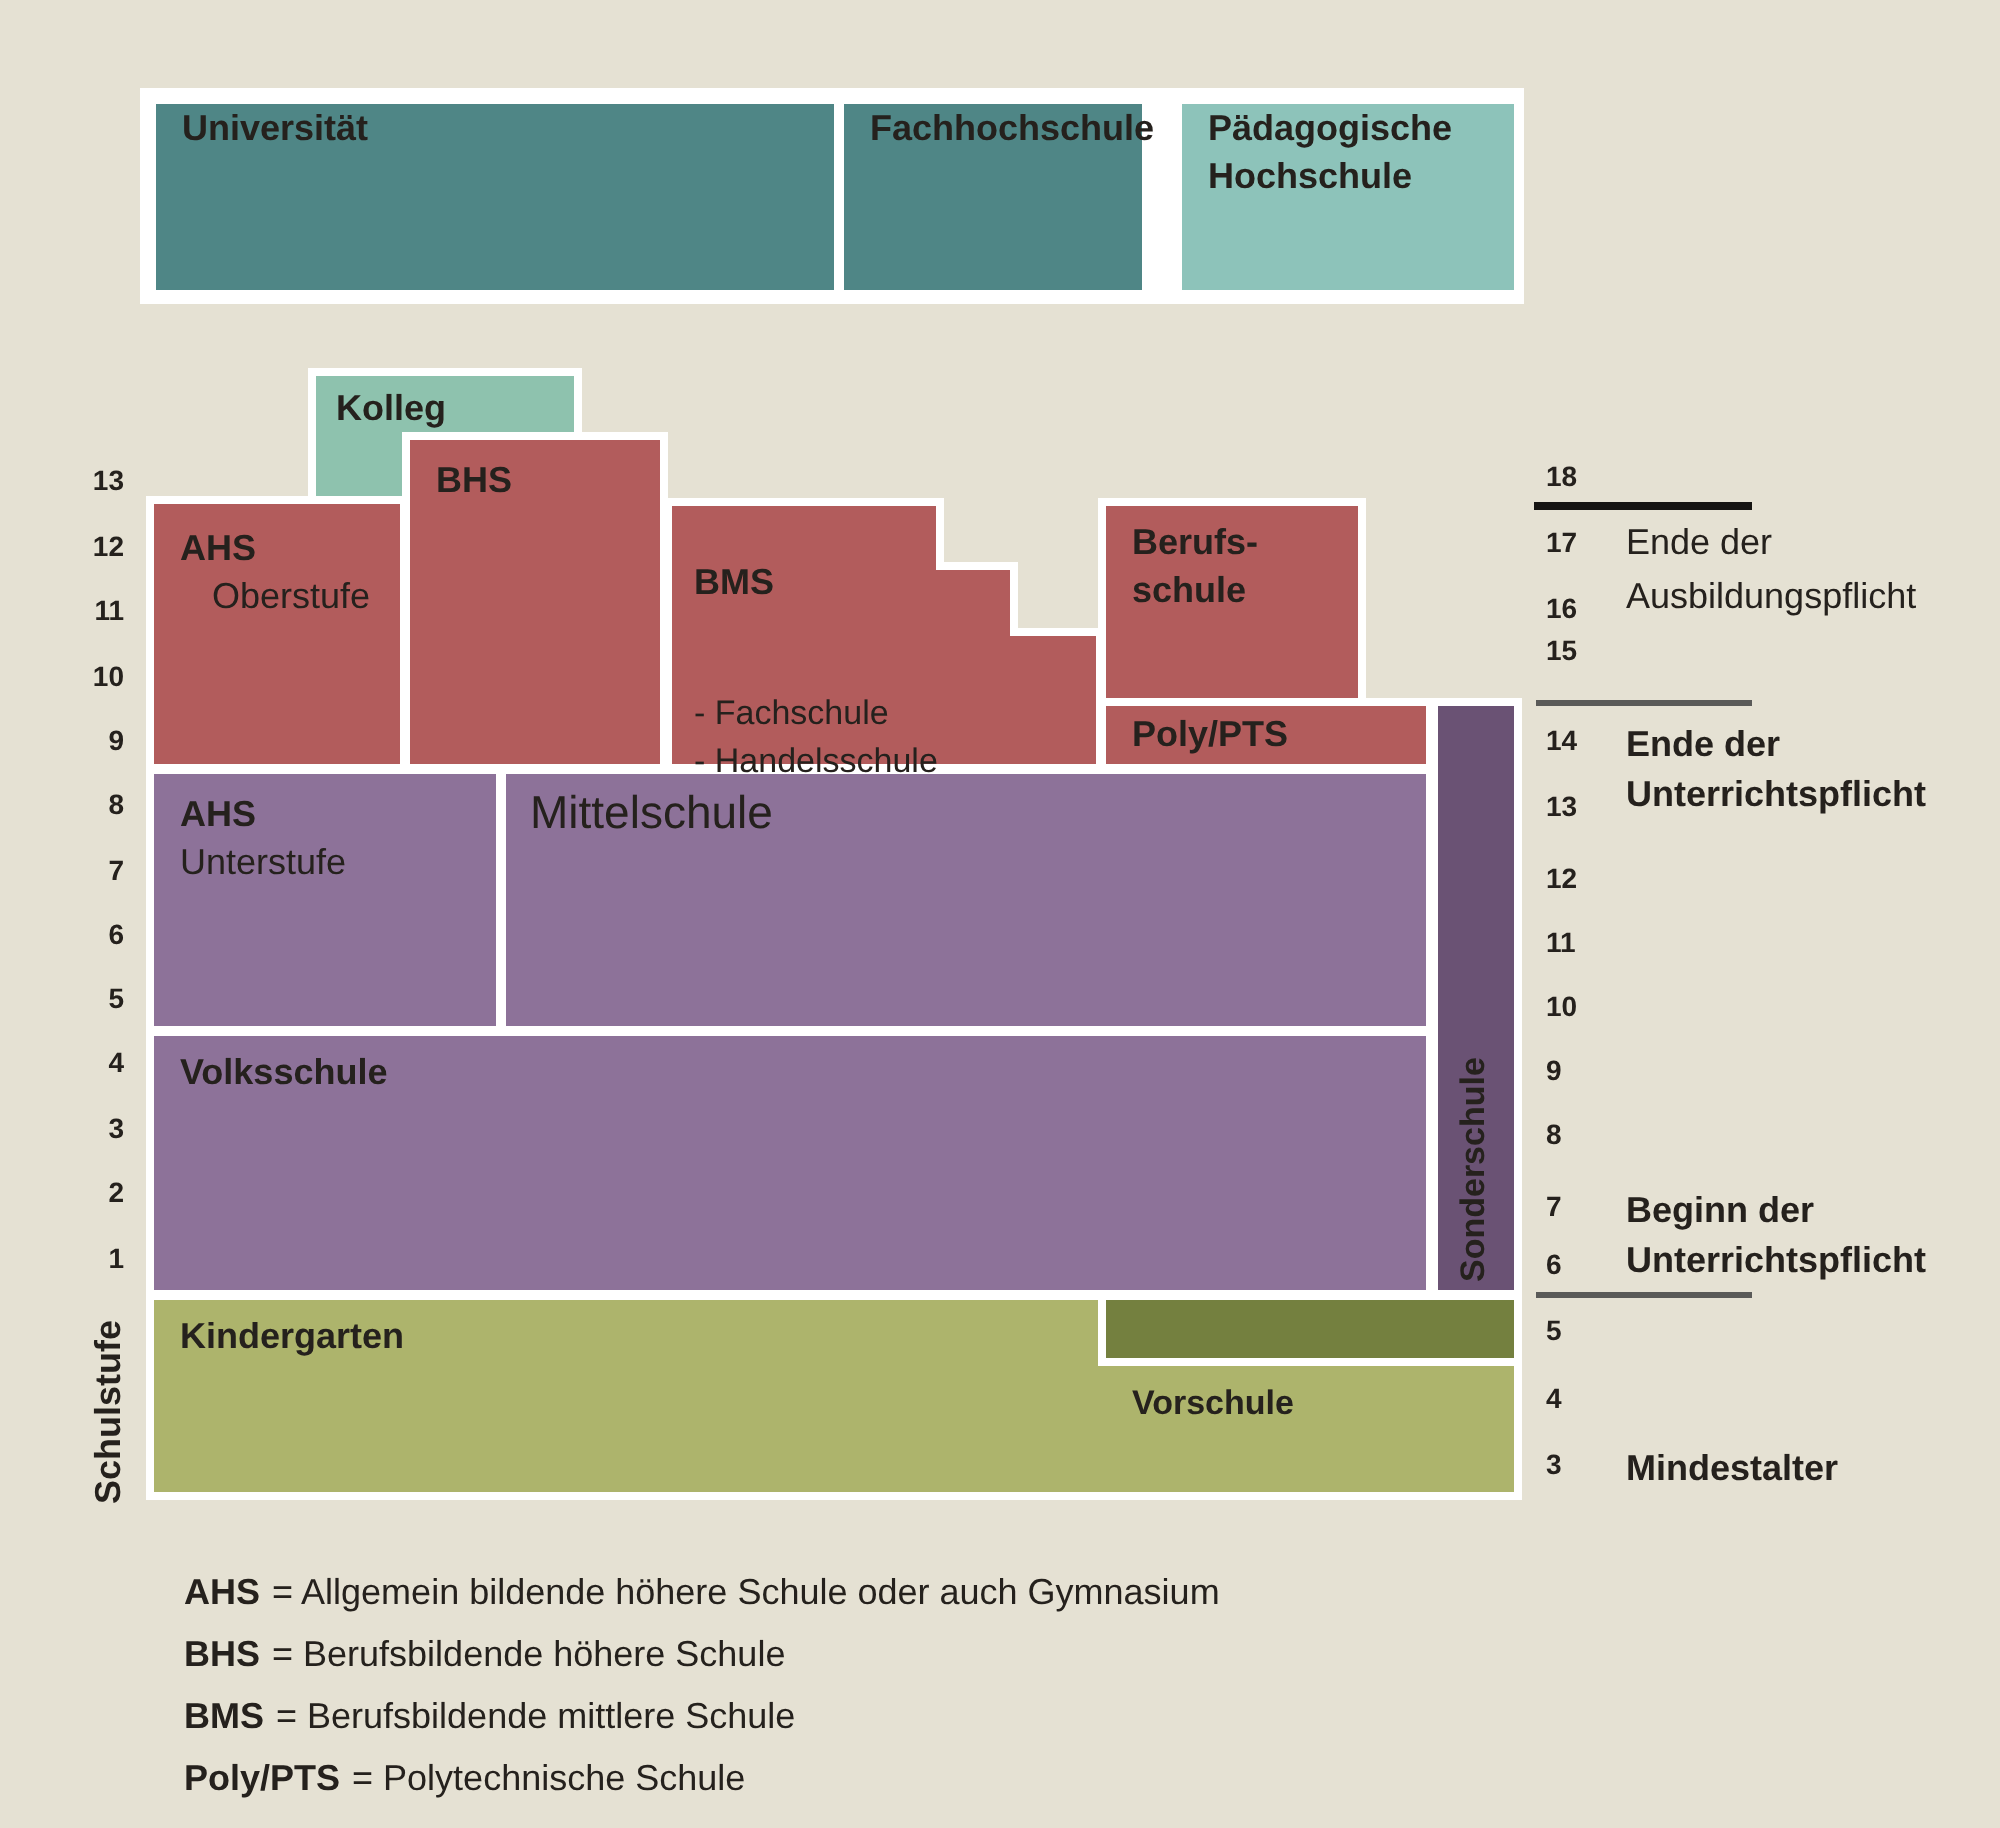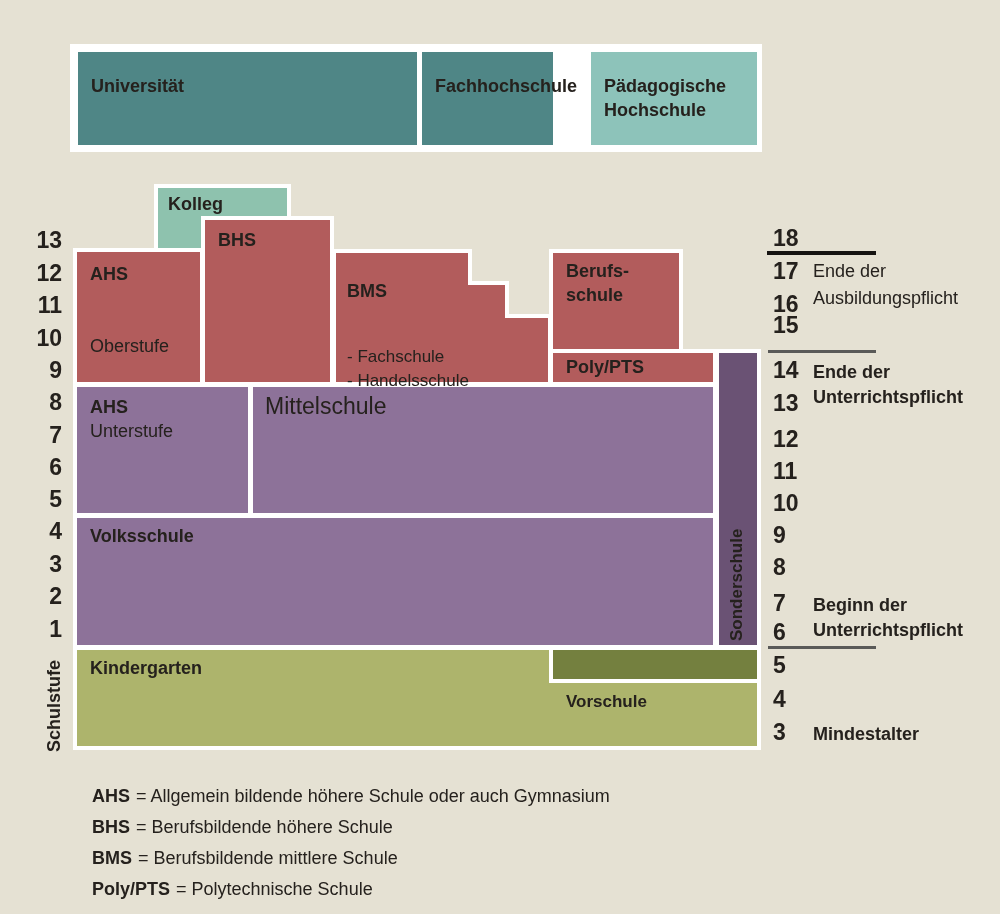--- a/index.html
+++ b/index.html
@@ -23,63 +23,63 @@
   .red{background:#b25c5c;}
   .purple{background:#8d7299;}
   .purpleDark{background:#6a5274;}
   .olive{background:#adb46c;}
   .oliveDark{background:#74803f;}
   .wb{position:absolute;background:#ffffff;z-index:2;}
   .fillpart{position:absolute;background:#b25c5c;z-index:3;}
   
   .lbl{font-size:18px;font-weight:700;line-height:24px;display:block;white-space:pre-line;}
   .lblReg{font-weight:400;}
-  .pad{padding:22px 13px;}
+  .pad{padding:0 13px;}
   .txt{position:absolute;z-index:5;white-space:pre-line;}
   .sub{font-size:17px;font-weight:400;line-height:24px;}
   
-  .ln,.rn{position:absolute;font-size:23px;font-weight:700;line-height:22px;z-index:4;}
+  .ln,.rn{position:absolute;font-size:14px;font-weight:700;line-height:22px;z-index:4;}
   .ln{left:28px;width:34px;text-align:right;}
   .rn{left:773px;width:40px;text-align:left;}
   .hline{position:absolute;z-index:4;}
   .ann{position:absolute;left:813px;font-size:18px;line-height:27px;white-space:pre-line;z-index:4;}
   .annBold{font-weight:600;line-height:25px;}
   .vert{position:absolute;transform:rotate(-90deg);transform-origin:0 0;font-weight:700;white-space:nowrap;z-index:6;}
   .legend{position:absolute;left:92px;top:781px;font-size:18px;line-height:31px;z-index:4;}
   .legend .b{font-weight:700;}
   .legend .r{font-weight:400;margin-left:6px;}
 </style>
 </head>
 <body>
 
 <div class="stage">
 
   <div class="panel"></div>
   <div class="bx nofr teal" style="left:78px;top:52px;width:339px;height:93px;">
     <span class="lbl pad">Universität</span>
   </div>
-  <div class="bx nofr teal" style="left:422px;top:52px;width:131px;height:93px;text-align:right;">
+  <div class="bx nofr teal" style="left:422px;top:52px;width:149px;height:93px;text-align:right;">
     <span class="lbl pad">Fachhochschule</span>
   </div>
   <div class="bx nofr tealLight" style="left:591px;top:52px;width:166px;height:93px;">
     <span class="lbl pad">Pädagogische
 Hochschule</span>
   </div>
 
   <div class="bx tealKolleg" style="left:154px;top:184px;width:137px;height:72px;z-index:1;">
     <span class="lbl" style="padding:4px 10px;">Kolleg</span>
   </div>
 
   <div class="bx red" style="left:201px;top:216px;width:133px;height:170px;">
     <span class="lbl" style="padding:8px 13px;">BHS</span>
   </div>
 
   <div class="bx red" style="left:73px;top:248px;width:131px;height:138px;">
     <span class="lbl" style="padding:10px 13px 0;">AHS</span>
-    <span class="lbl lblReg" style="padding:0 13px;margin-top:48px;">Oberstufe</span>
+    <span class="lbl lblReg" style="padding:0 29px;">Oberstufe</span>
   </div>
 
   <div class="wb" style="left:332px;top:249px;width:140px;height:137px;"></div>
   <div class="wb" style="left:332px;top:281px;width:177px;height:105px;"></div>
   <div class="wb" style="left:332px;top:314px;width:220px;height:72px;"></div>
   <div class="fillpart" style="left:336px;top:253px;width:132px;height:129px;"></div>
   <div class="fillpart" style="left:336px;top:285px;width:169px;height:97px;"></div>
   <div class="fillpart" style="left:336px;top:318px;width:212px;height:64px;"></div>
   <div class="txt" style="left:347px;top:261px;">
     <span class="lbl">BMS</span>

